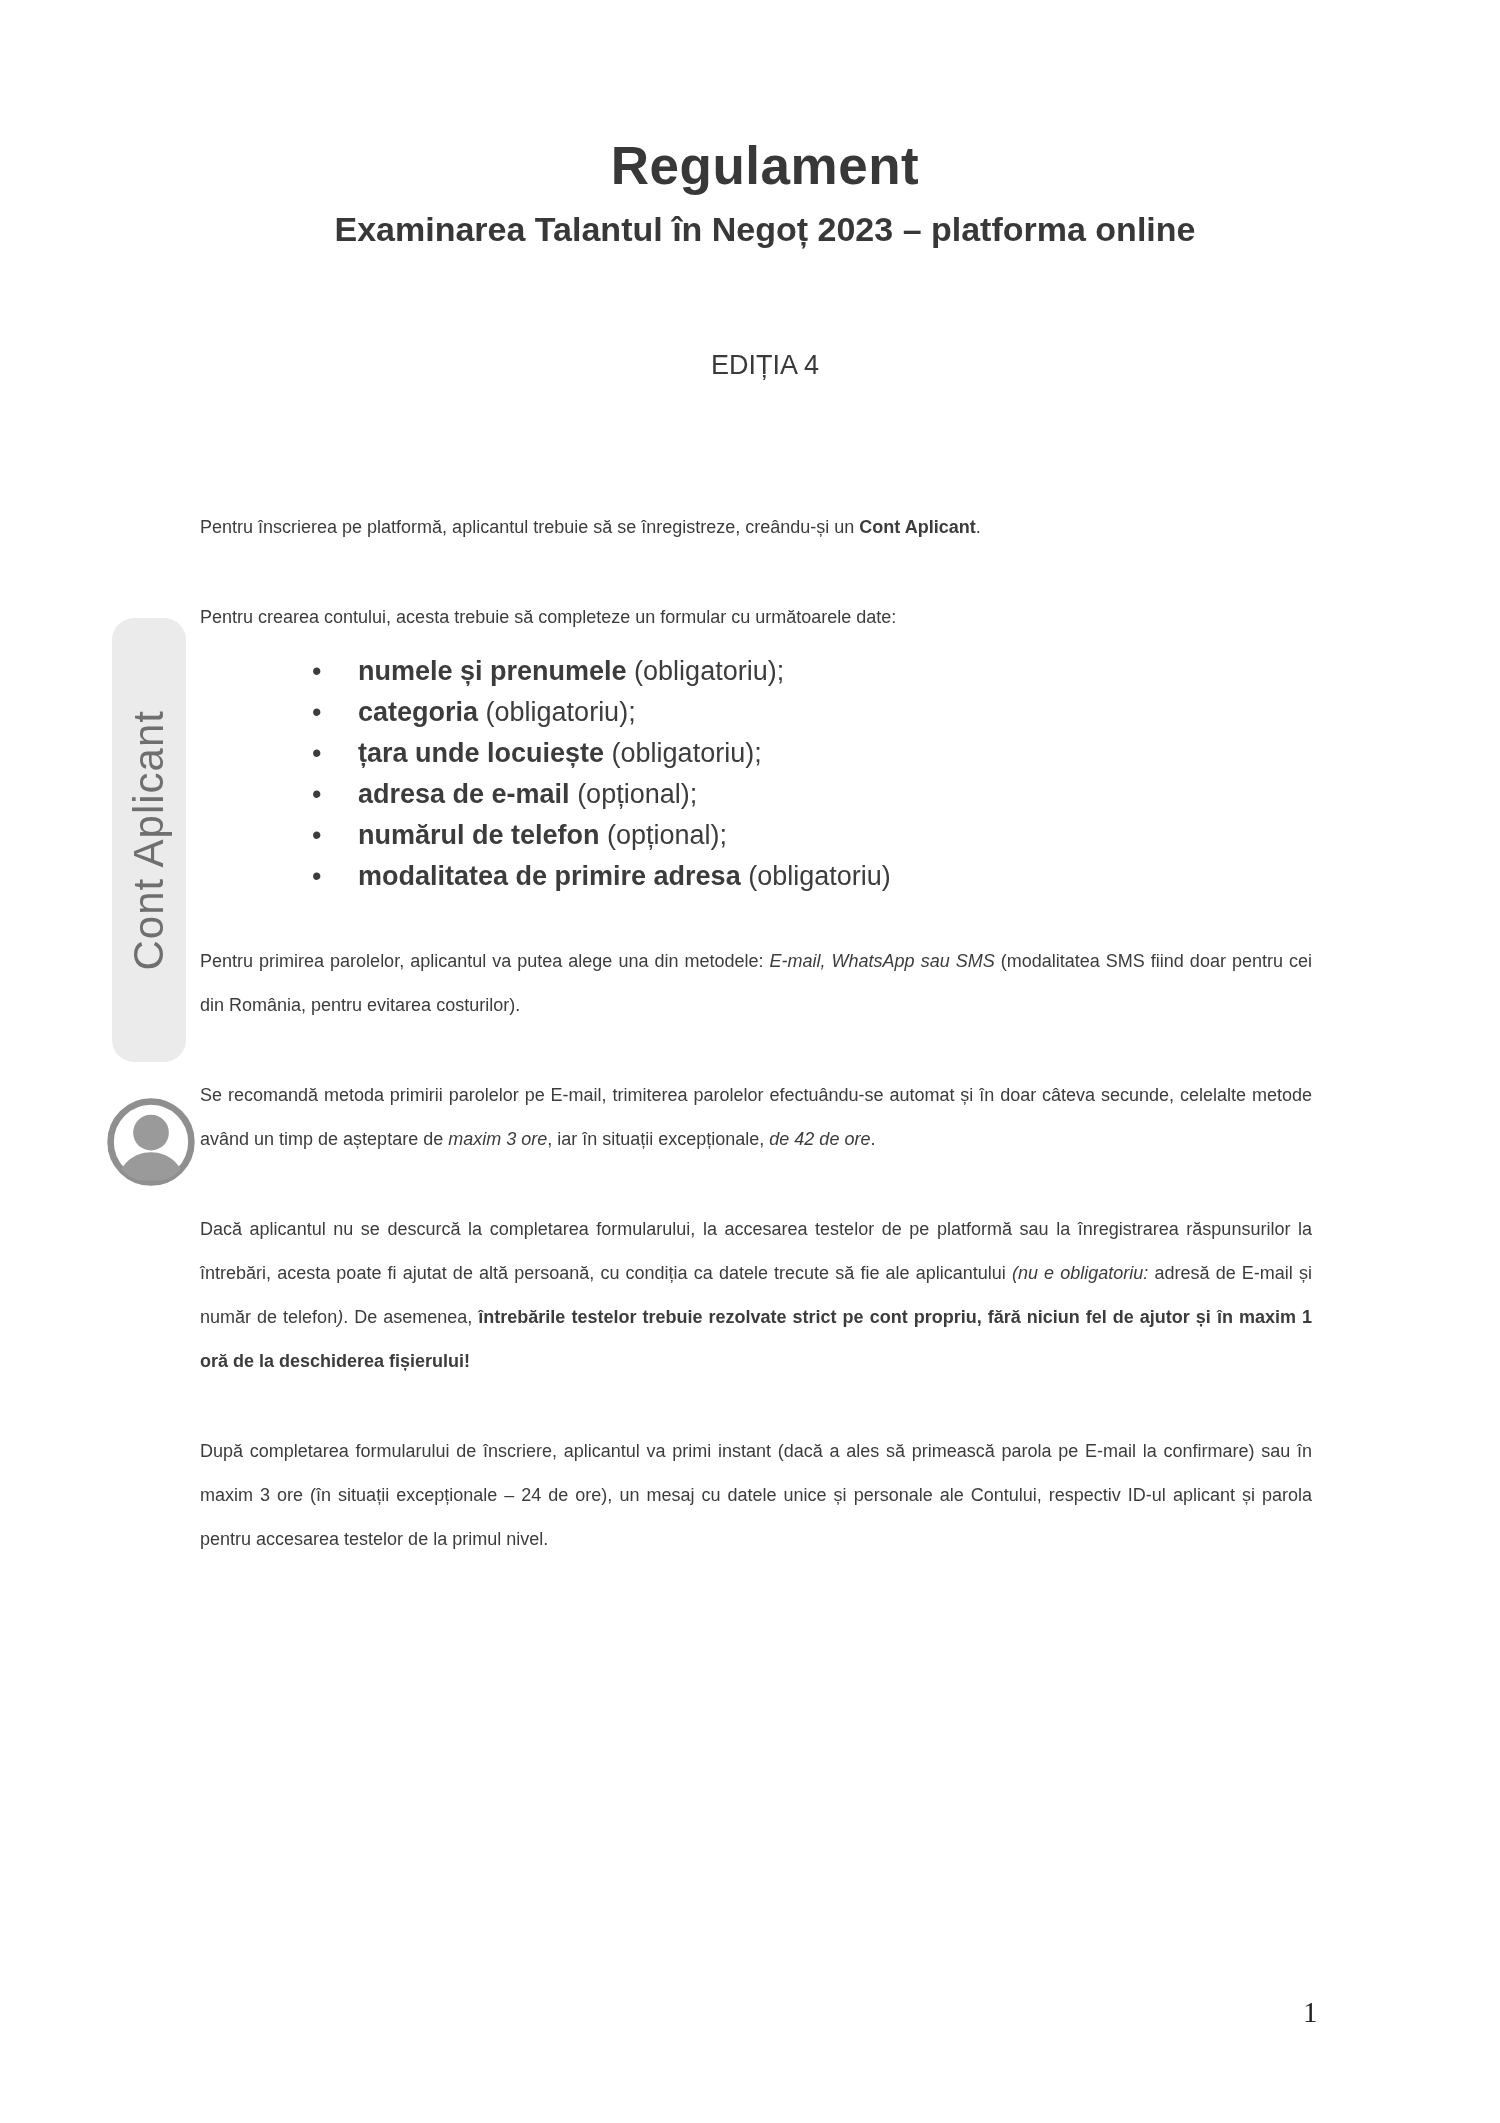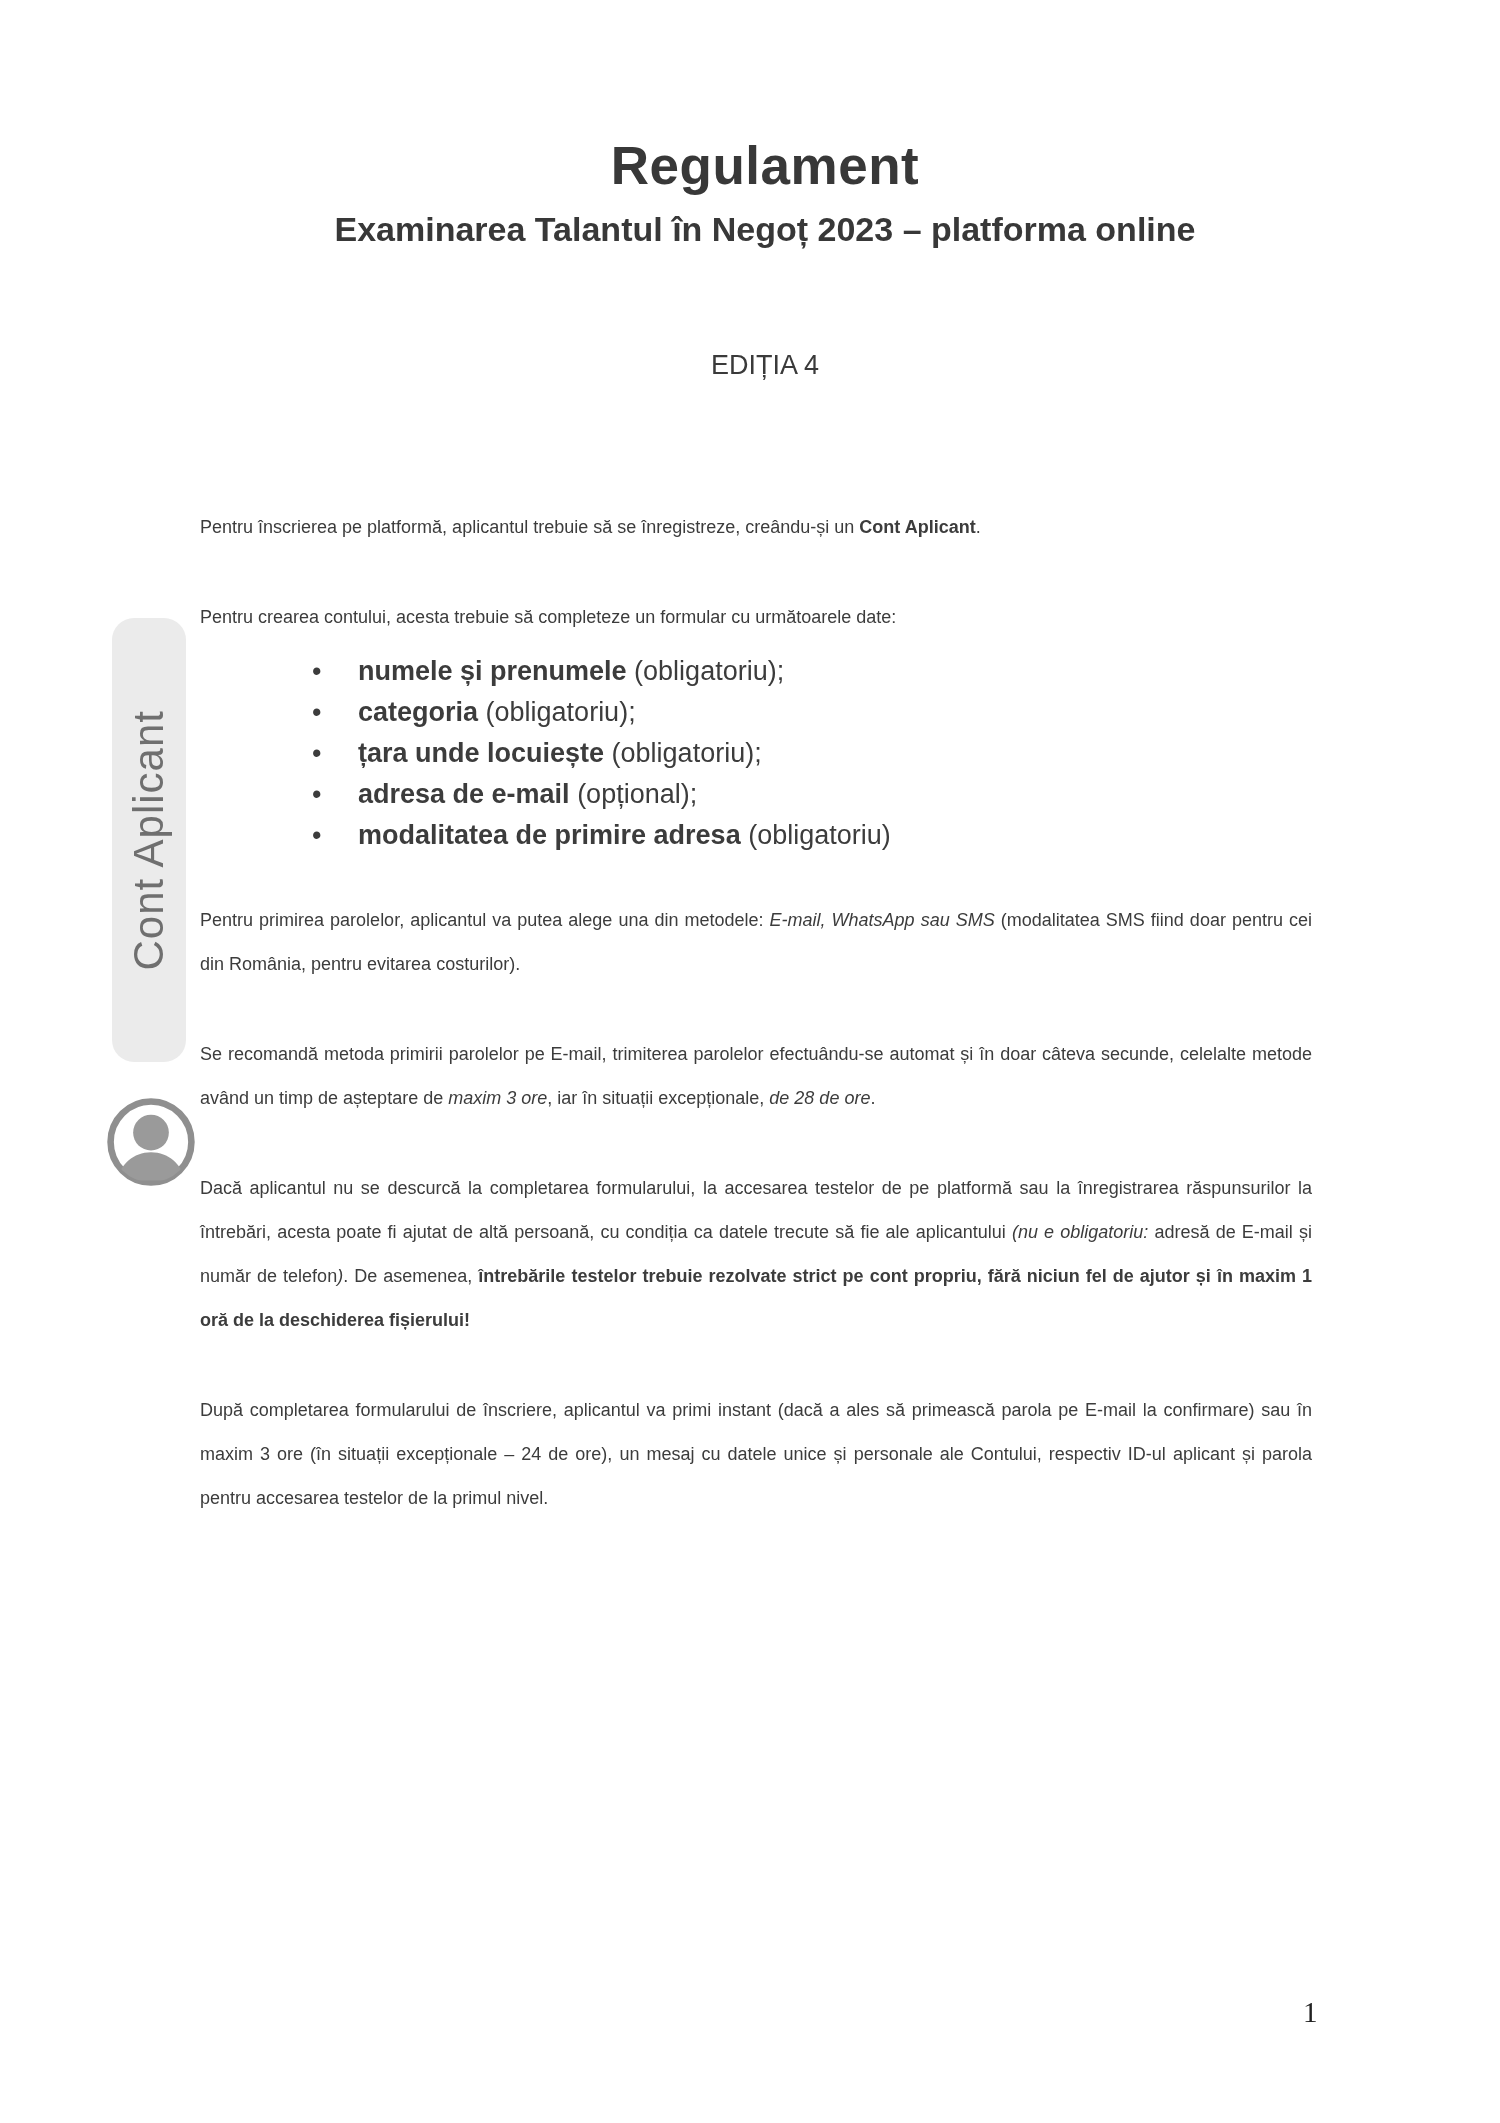--- a/index.html
+++ b/index.html
@@ -88,24 +88,25 @@
   <main class="main">
 
     <p><span>Pentru înscrierea pe platformă, aplicantul trebuie să se înregistreze, creându-și un </span><span class="bold">Cont Aplicant</span><span>.</span></p>
     <p class="tight"><span>Pentru crearea contului, acesta trebuie să completeze un formular cu următoarele date:</span></p>
 
     <ul class="bullets">
       <li><span class="bold">numele și prenumele</span><span> (obligatoriu);</span></li>
       <li><span class="bold">categoria</span><span> (obligatoriu);</span></li>
       <li><span class="bold">țara unde locuiește</span><span> (obligatoriu);</span></li>
       <li><span class="bold">adresa de e-mail</span><span> (opțional);</span></li>
+      <li><span class="bold">numărul de telefon</span><span> (opțional);</span></li>
       <li><span class="bold">modalitatea de primire adresa</span><span> (obligatoriu)</span></li>
     </ul>
 
     <p><span>Pentru primirea parolelor, aplicantul va putea alege una din metodele: </span><span class="italic">E-mail, WhatsApp sau SMS</span><span> (modalitatea SMS fiind doar pentru cei din România, pentru evitarea costurilor).</span></p>
-    <p><span>Se recomandă metoda primirii parolelor pe E-mail, trimiterea parolelor efectuându-se automat și în doar câteva secunde, celelalte metode având un timp de așteptare de </span><span class="italic">maxim 3 ore</span><span>, iar în situații excepționale, </span><span class="italic">de 28 de ore</span><span>.</span></p>
+    <p><span>Se recomandă metoda primirii parolelor pe E-mail, trimiterea parolelor efectuându-se automat și în doar câteva secunde, celelalte metode având un timp de așteptare de </span><span class="italic">maxim 3 ore</span><span>, iar în situații excepționale, </span><span class="italic">de 42 de ore</span><span>.</span></p>
     <p><span>Dacă aplicantul nu se descurcă la completarea formularului, la accesarea testelor de pe platformă sau la înregistrarea răspunsurilor la întrebări, acesta poate fi ajutat de altă persoană, cu condiția ca datele trecute să fie ale aplicantului </span><span class="italic">(nu e obligatoriu:</span><span> adresă de E-mail și număr de telefon</span><span class="italic">)</span><span>. De asemenea, </span><span class="bold">întrebările testelor trebuie rezolvate strict pe cont propriu, fără niciun fel de ajutor și în maxim 1 oră de la deschiderea fișierului!</span></p>
     <p><span>După completarea formularului de înscriere, aplicantul va primi instant (dacă a ales să primească parola pe E-mail la confirmare) sau în maxim 3 ore (în situații excepționale – 24 de ore), un mesaj cu datele unice și personale ale Contului, respectiv ID-ul aplicant și parola pentru accesarea testelor de la primul nivel.</span></p>
   </main>
 
   <span class="page-number">1</span>
 
 </div>
 
 </body></html>

